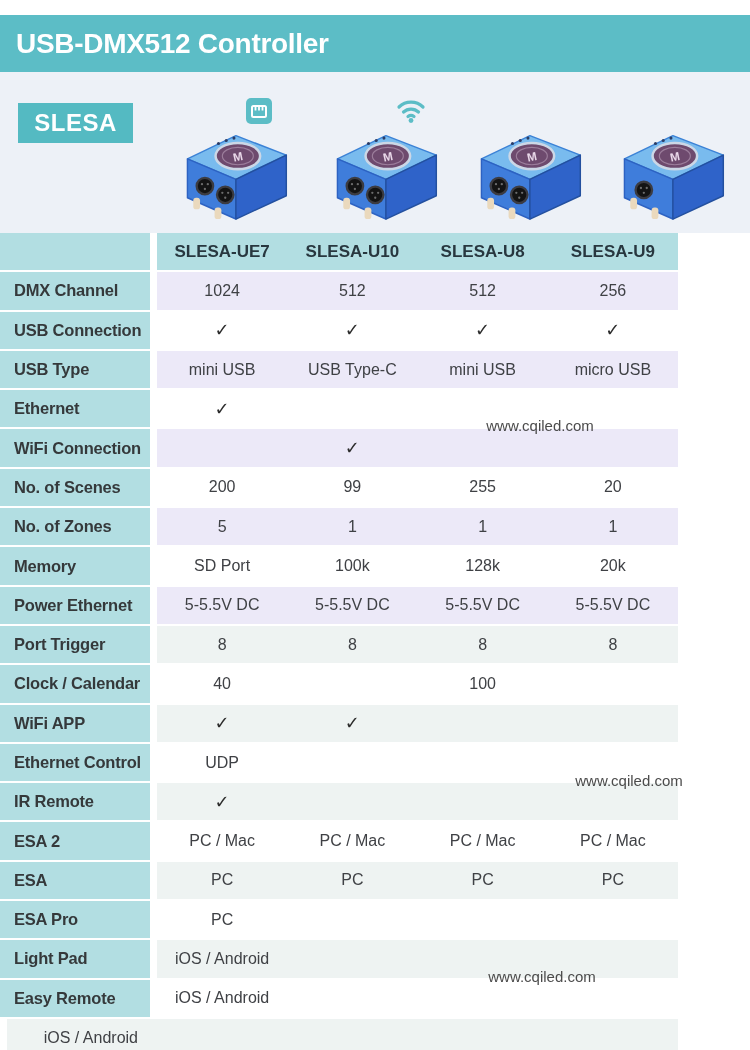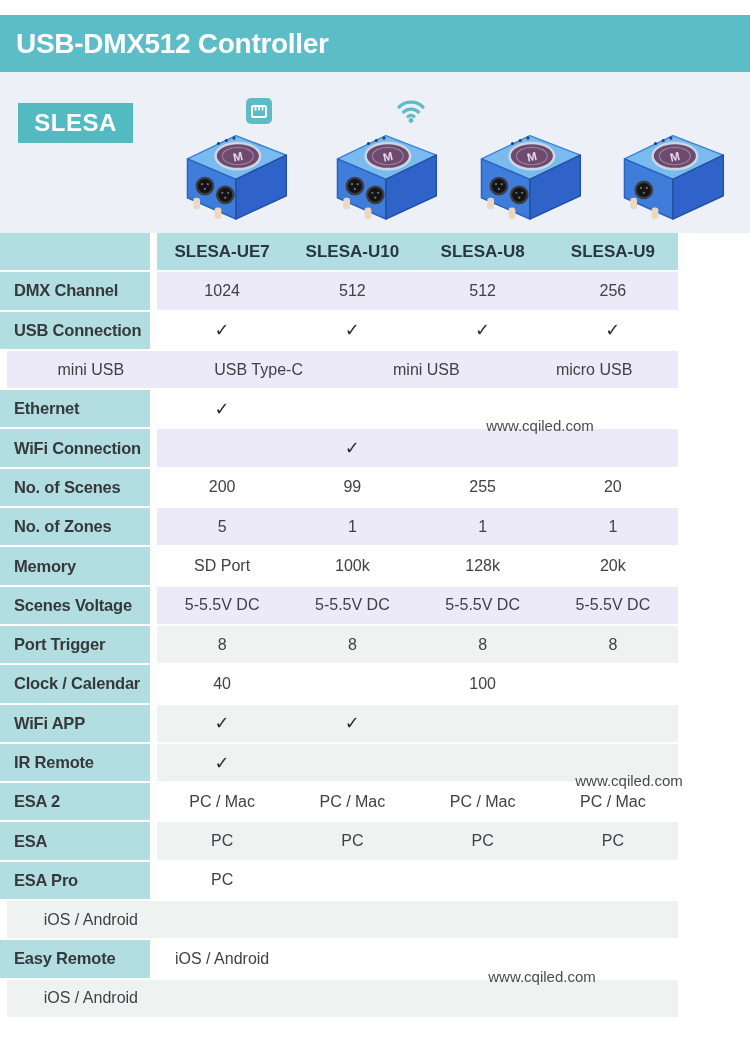--- a/index.html
+++ b/index.html
@@ -231,20 +231,21 @@
         <div class="tlabel">USB Connection</div>
         <div class="tgutter"></div>
         <div class="tvals">
           <div class="tcell check" style="flex-grow:1">✓</div>
           <div class="tcell check" style="flex-grow:1">✓</div>
           <div class="tcell check" style="flex-grow:1">✓</div>
           <div class="tcell check" style="flex-grow:1">✓</div>
         </div>
       </div>
       <div class="trow bg-lavender">
+        <div class="tlabel">USB Type</div>
         <div class="tgutter"></div>
         <div class="tvals">
           <div class="tcell" style="flex-grow:1">mini USB</div>
           <div class="tcell" style="flex-grow:1">USB Type-C</div>
           <div class="tcell" style="flex-grow:1">mini USB</div>
           <div class="tcell" style="flex-grow:1">micro USB</div>
         </div>
       </div>
       <div class="trow bg-white">
         <div class="tlabel">Ethernet</div>
@@ -290,21 +291,21 @@
         <div class="tlabel">Memory</div>
         <div class="tgutter"></div>
         <div class="tvals">
           <div class="tcell" style="flex-grow:1">SD Port</div>
           <div class="tcell" style="flex-grow:1">100k</div>
           <div class="tcell" style="flex-grow:1">128k</div>
           <div class="tcell" style="flex-grow:1">20k</div>
         </div>
       </div>
       <div class="trow bg-lavender">
-        <div class="tlabel">Scenes Voltage</div>
+        <div class="tlabel">Power Ethernet</div>
         <div class="tgutter"></div>
         <div class="tvals">
           <div class="tcell" style="flex-grow:1">5-5.5V DC</div>
           <div class="tcell" style="flex-grow:1">5-5.5V DC</div>
           <div class="tcell" style="flex-grow:1">5-5.5V DC</div>
           <div class="tcell" style="flex-grow:1">5-5.5V DC</div>
         </div>
       </div>
       <div class="trow bg-mint">
         <div class="tlabel">Port Trigger</div>
@@ -327,20 +328,30 @@
       <div class="trow bg-mint">
         <div class="tlabel">WiFi APP</div>
         <div class="tgutter"></div>
         <div class="tvals">
           <div class="tcell check" style="flex-grow:1">✓</div>
           <div class="tcell check" style="flex-grow:1">✓</div>
           <div class="tcell" style="flex-grow:1"></div>
           <div class="tcell" style="flex-grow:1"></div>
         </div>
       </div>
+      <div class="trow bg-white">
+        <div class="tlabel">Ethernet Control</div>
+        <div class="tgutter"></div>
+        <div class="tvals">
+          <div class="tcell" style="flex-grow:1">UDP</div>
+          <div class="tcell" style="flex-grow:1"></div>
+          <div class="tcell" style="flex-grow:1"></div>
+          <div class="tcell" style="flex-grow:1"></div>
+        </div>
+      </div>
       <div class="trow bg-mint">
         <div class="tlabel">IR Remote</div>
         <div class="tgutter"></div>
         <div class="tvals">
           <div class="tcell check" style="flex-grow:1">✓</div>
           <div class="tcell" style="flex-grow:1"></div>
           <div class="tcell" style="flex-grow:1"></div>
           <div class="tcell" style="flex-grow:1"></div>
         </div>
       </div>
@@ -368,20 +379,21 @@
         <div class="tlabel">ESA Pro</div>
         <div class="tgutter"></div>
         <div class="tvals">
           <div class="tcell" style="flex-grow:1">PC</div>
           <div class="tcell" style="flex-grow:1"></div>
           <div class="tcell" style="flex-grow:1"></div>
           <div class="tcell" style="flex-grow:1"></div>
         </div>
       </div>
       <div class="trow bg-mint">
+        <div class="tlabel">Light Pad</div>
         <div class="tgutter"></div>
         <div class="tvals">
           <div class="tcell" style="flex-grow:1">iOS / Android</div>
           <div class="tcell" style="flex-grow:1"></div>
           <div class="tcell" style="flex-grow:1"></div>
           <div class="tcell" style="flex-grow:1"></div>
         </div>
       </div>
       <div class="trow bg-white">
         <div class="tlabel">Easy Remote</div>

